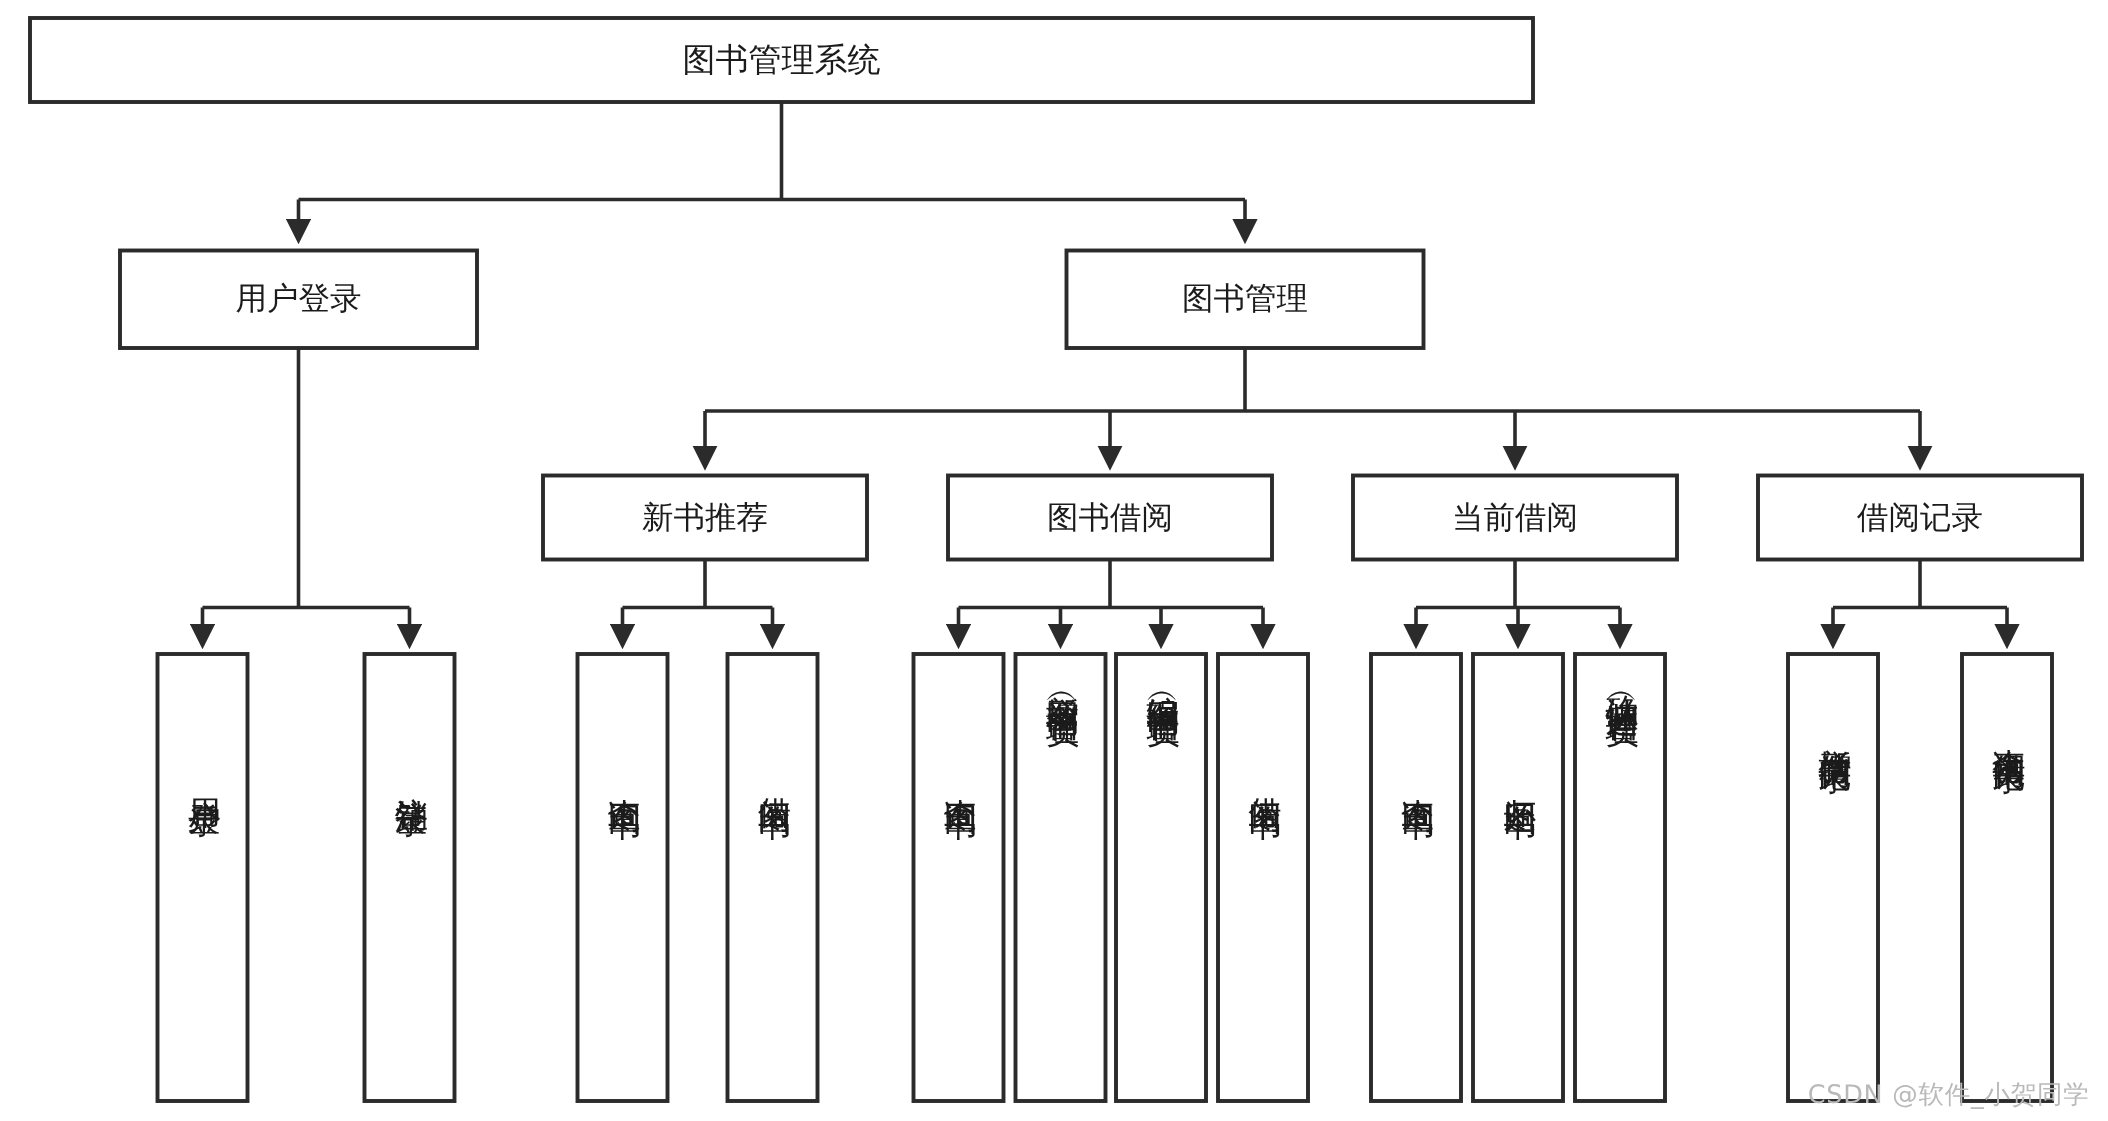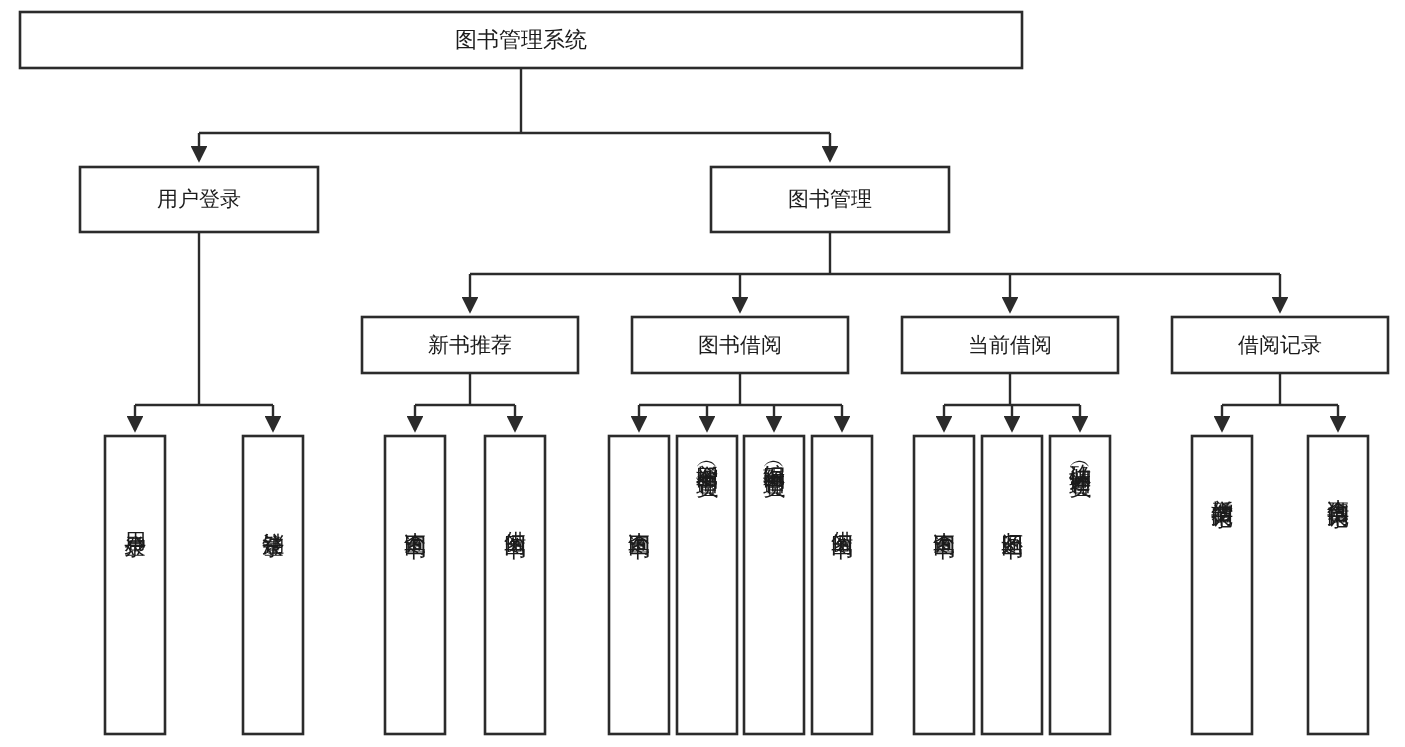--- a/index.html
+++ b/index.html
@@ -227,13 +227,14 @@
     <span class="leaf-label">确认归还（管理员）</span>
   </div>
 
   <div class="leaf-label-wrap" style="left:1192px; top:436px; width:60px; height:298px; padding-top:45px;">
     <span class="leaf-label">新增借阅记录</span>
   </div>
   <div class="leaf-label-wrap" style="left:1308px; top:436px; width:60px; height:298px; padding-top:45px;">
     <span class="leaf-label">查询借阅记录</span>
   </div>
 
+  <div class="watermark">CSDN @软件_小贺同学</div>
 </div>
 
 </body></html>

